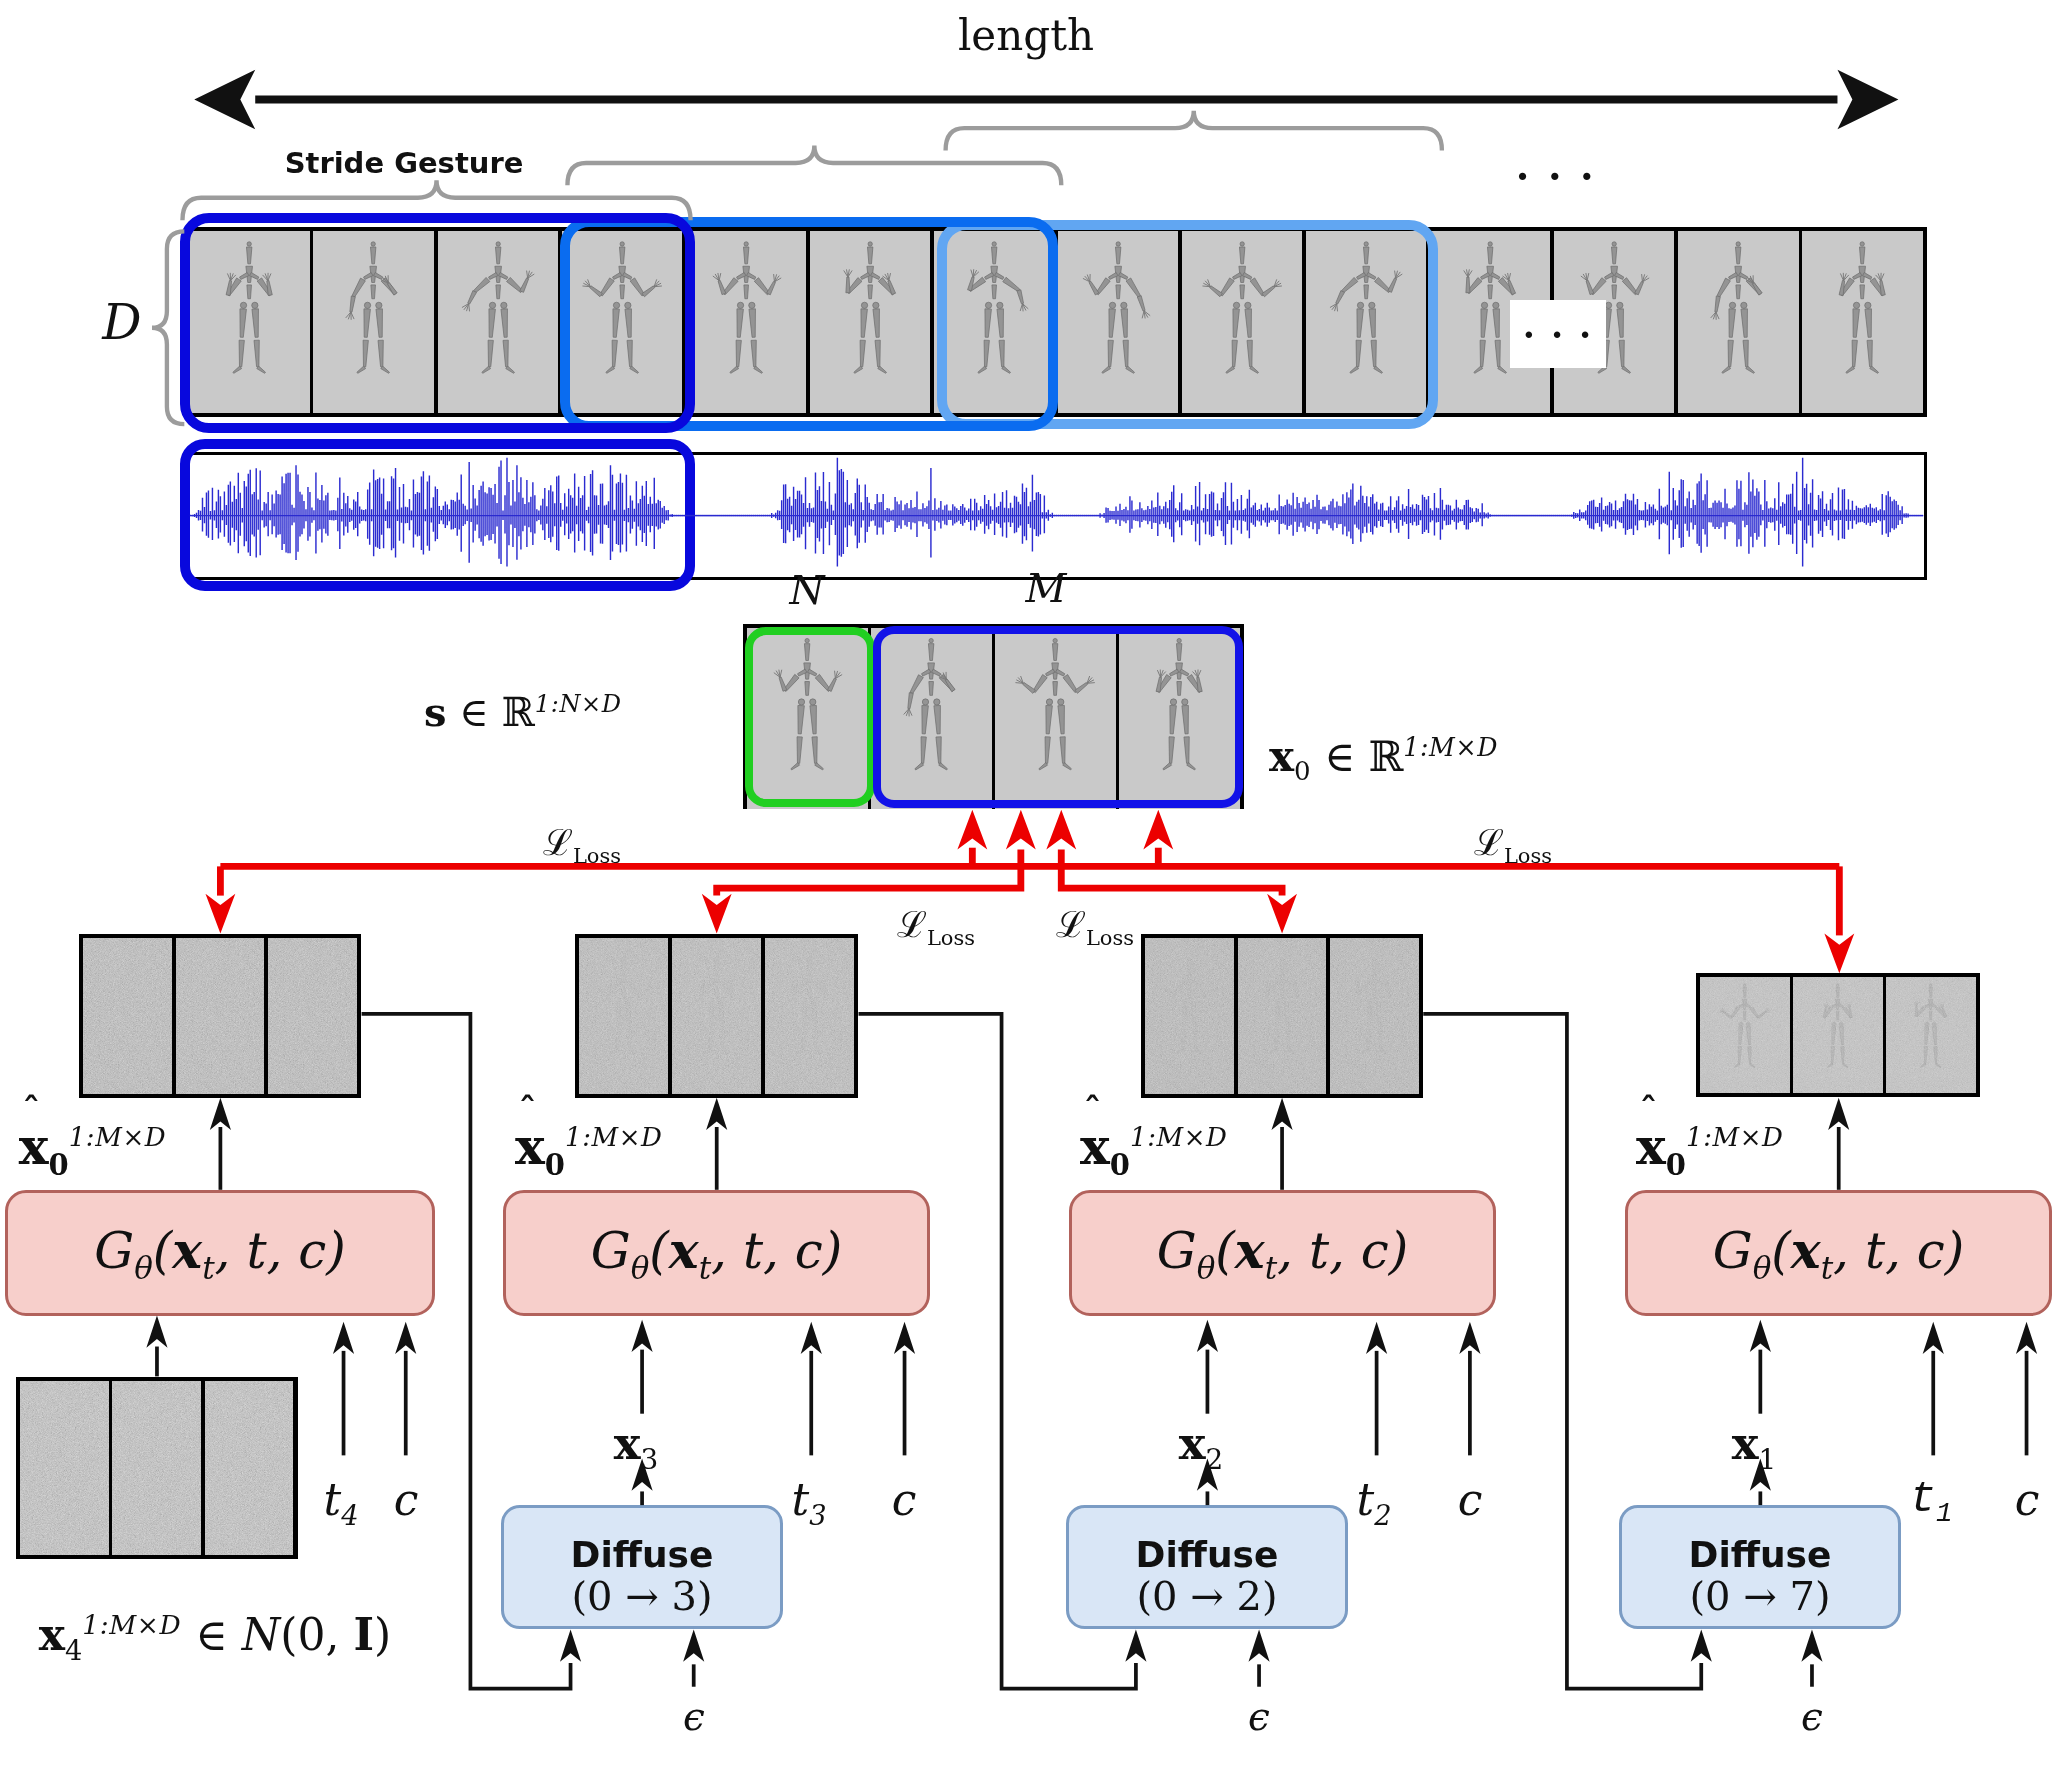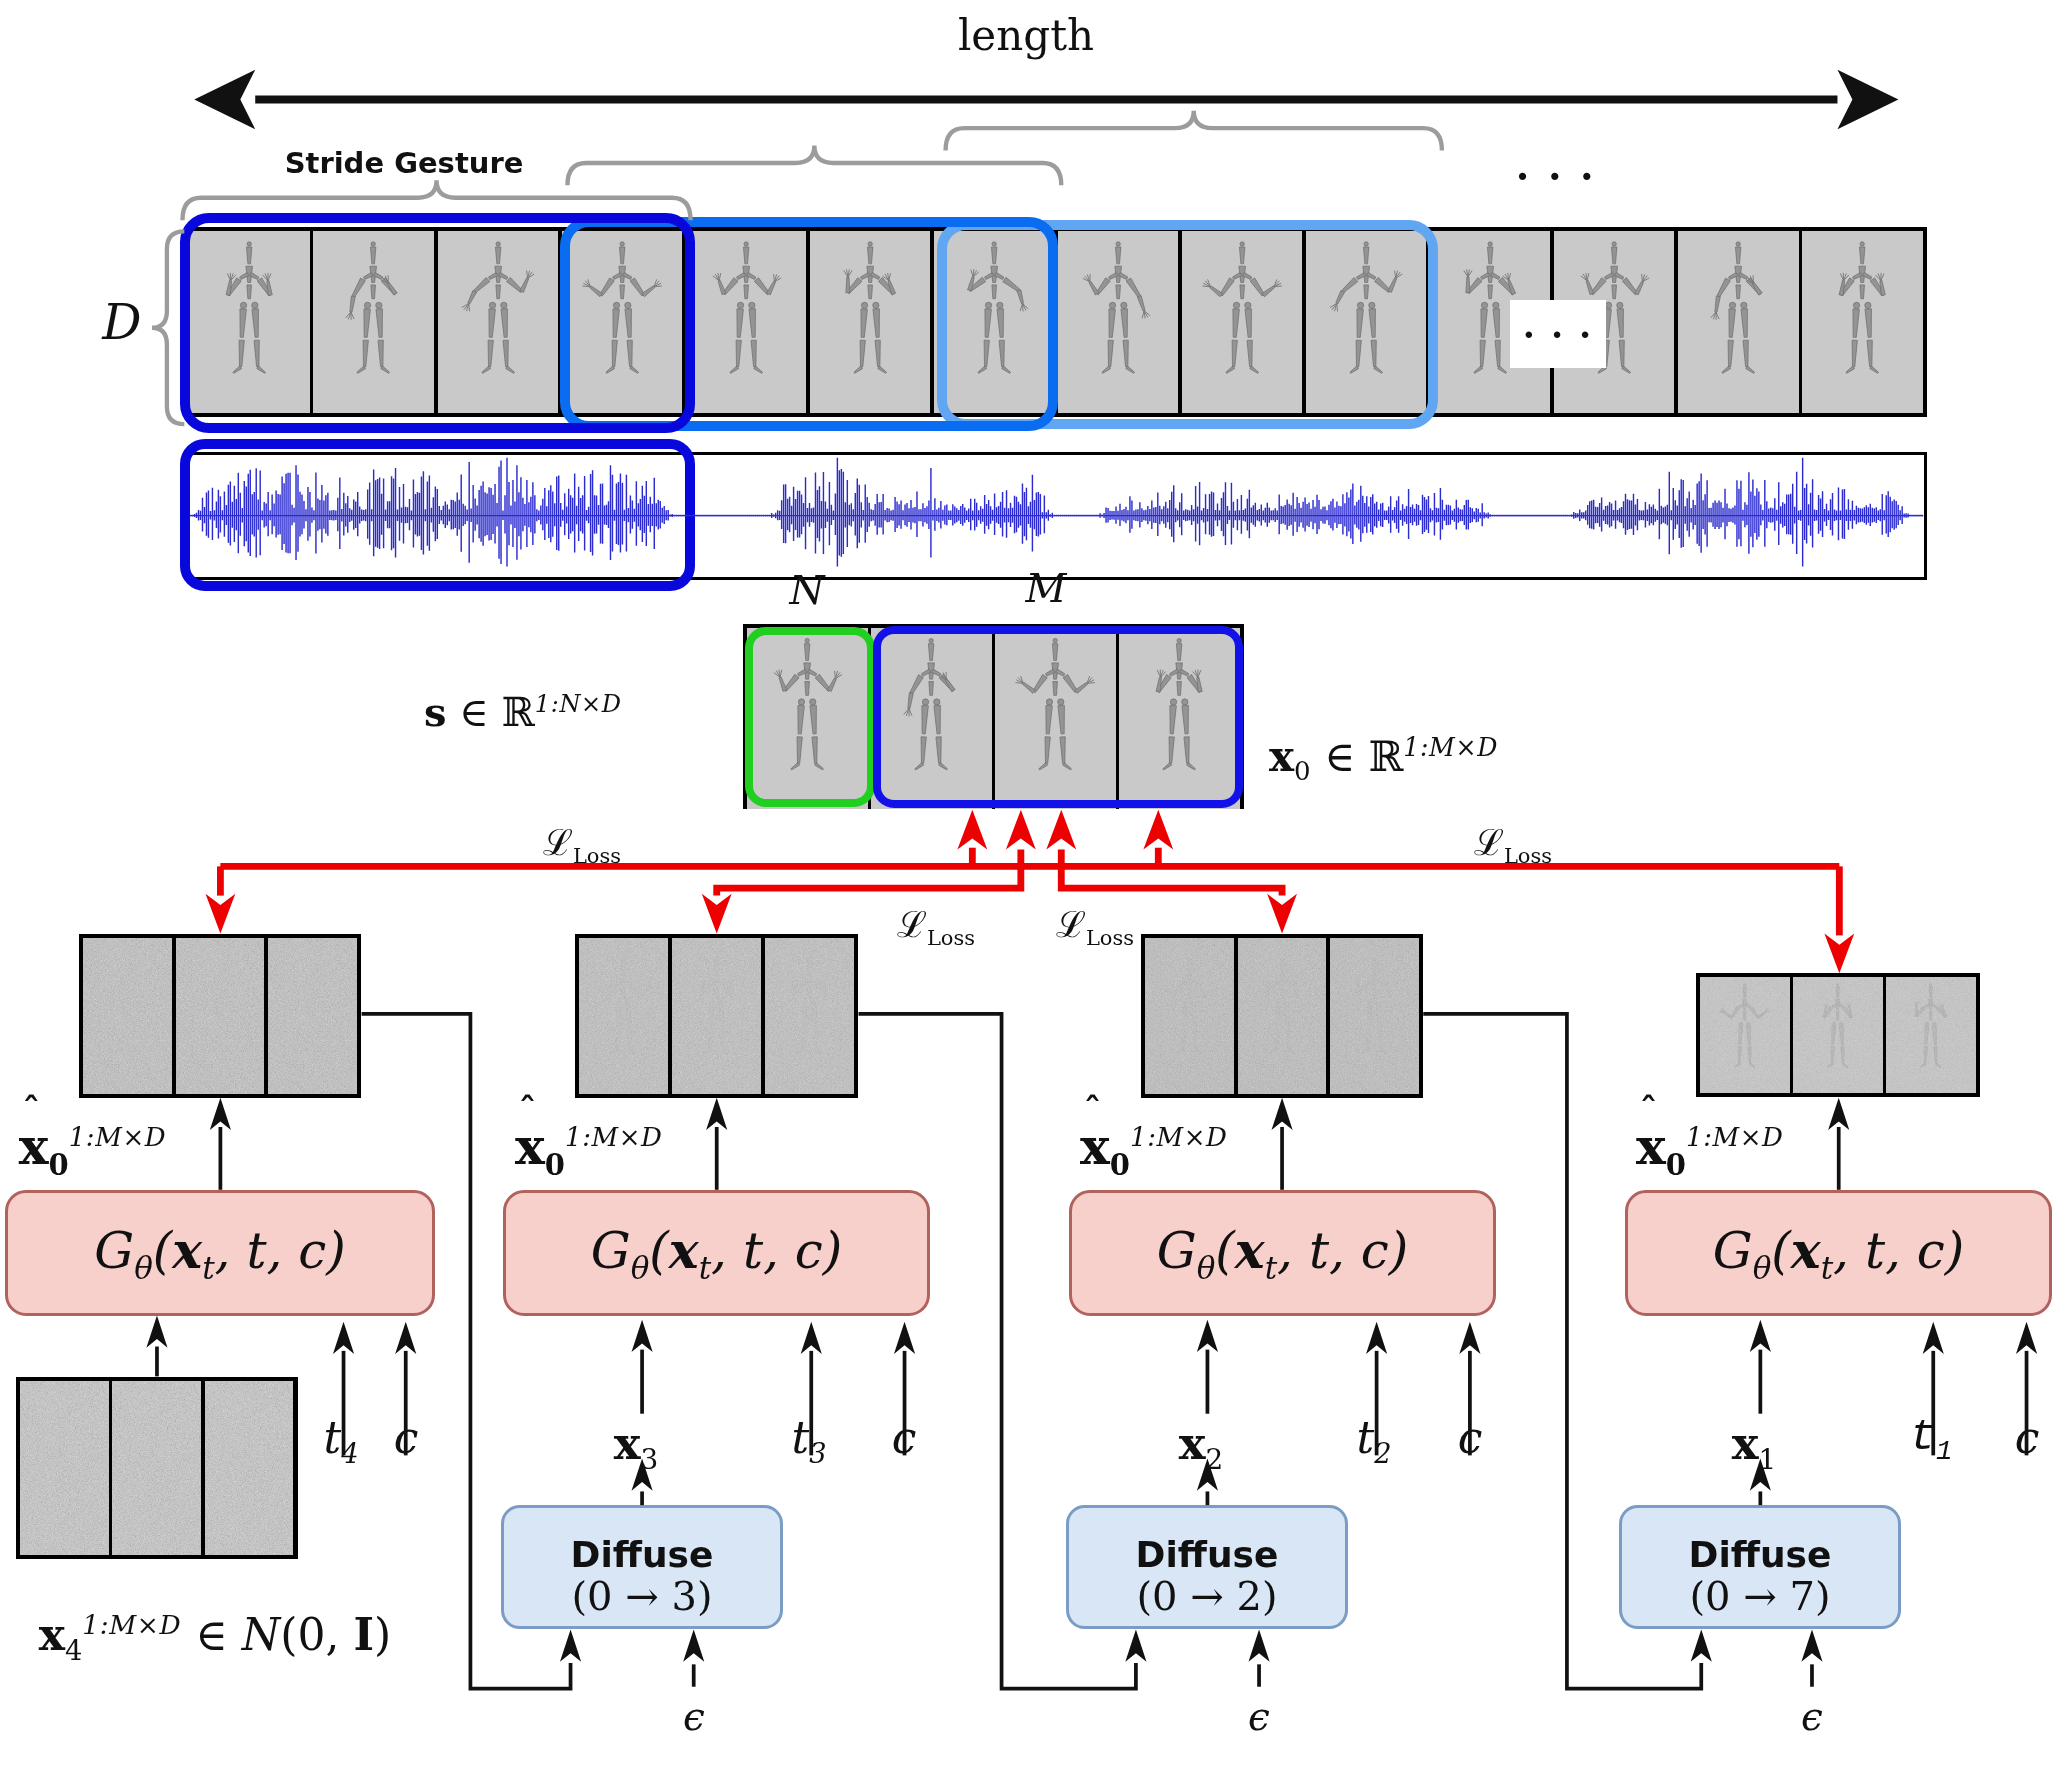--- a/index.html
+++ b/index.html
@@ -40,21 +40,21 @@
         display:flex;align-items:center;justify-content:center;font-size:50px;font-style:italic;}
   .dbox{top:1505px;height:124px;background:#d9e6f6;border:3.7px solid #7b9cc4;border-radius:18.7px;box-sizing:border-box;z-index:3;
         display:flex;flex-direction:column;align-items:center;justify-content:center;}
   .dbox .t1{font-size:36px;font-weight:bold;font-family:"DejaVu Sans","Liberation Sans",sans-serif;line-height:1.05;margin-top:20px;}
   .dbox .t2{font-size:40px;line-height:1.1;}
   .noiseblk{background:#000;display:grid;grid-template-columns:repeat(3,1fr);gap:3.7px;padding:4.4px;box-sizing:border-box;z-index:3;}
   .losslbl{font-size:36px;z-index:7;}
   .losslbl .sb{font-size:21px;}
   .xhat{top:1117px;font-size:50px;font-weight:bold;z-index:7;}
   .xhat sup.m{font-size:52%;} .xhat sub.m{font-size:58%;}
-  .tclbl{top:1412px;font-size:44px;font-style:italic;z-index:7;}
+  .tclbl{top:1474px;font-size:44px;font-style:italic;z-index:7;}
   .xtlbl{top:1417px;font-size:45px;font-weight:bold;z-index:7;}
   .epslbl{top:1694px;font-size:39px;font-style:italic;z-index:7;}
   #lbl-x4{left:215px;top:1609px;font-size:44px;z-index:7;}
 </style>
 </head>
 <body>
 
 <svg width="0" height="0" style="position:absolute">
   <defs>
     <filter id="nz" x="0" y="0" width="100%" height="100%">

